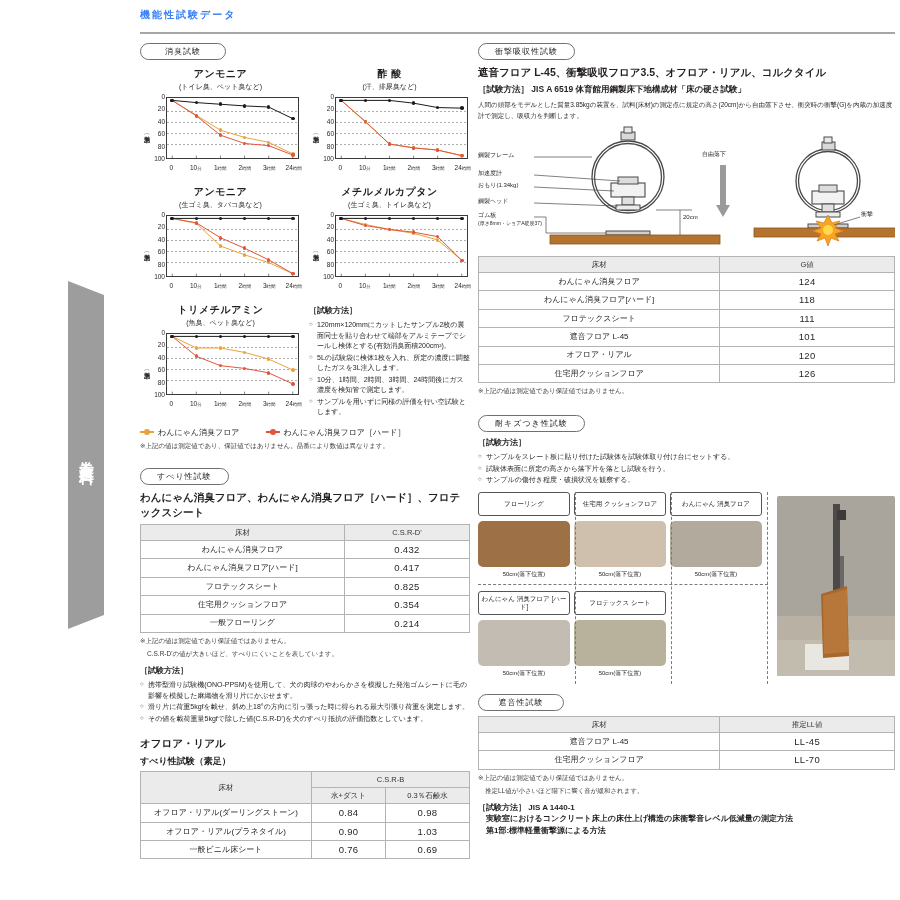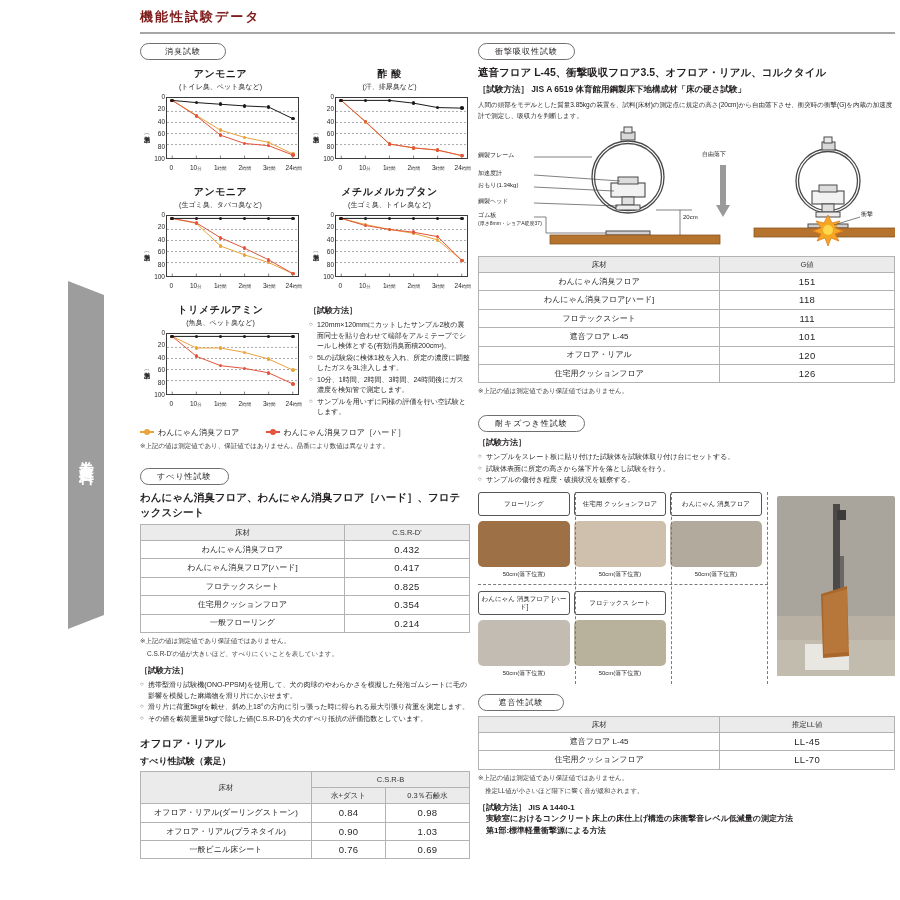--- a/index.html
+++ b/index.html
@@ -23,21 +23,21 @@
     display:flex; align-items:center; justify-content:center;
   }
   .side-tab span {
     writing-mode:vertical-rl;
     color:#ffffff; font-size:15px; letter-spacing:3px; font-weight:bold;
   }
 
   
   .pg-title {
     position:absolute; left:140px; top:8px;
-    font-size:13px; font-weight:bold; letter-spacing:2px; color:#7f1d1d;
+    font-size:10px; font-weight:bold; letter-spacing:2px; color:#3b82f6;
   }
   .title-rule {
     position:absolute; left:140px; top:32px; width:755px; height:2px;
     background:#a6a6a6;
   }
 
   
   .col-left  { position:absolute; left:140px; top:40px; width:330px; }
   .col-right { position:absolute; left:478px; top:40px; width:417px; }
 
@@ -613,21 +613,21 @@
     <table class="dt" style="margin-top:6px;">
       <thead>
         <tr>
           <th style="width:58%">床材</th>
           <th>G値</th>
         </tr>
       </thead>
       <tbody>
         <tr>
             <td class="mat">わんにゃん消臭フロア</td>
-            <td class="val">151</td>
+            <td class="val">124</td>
           </tr>
         <tr>
             <td class="mat">わんにゃん消臭フロア[ハード]</td>
             <td class="val">118</td>
           </tr>
         <tr>
             <td class="mat">フロテックスシート</td>
             <td class="val">111</td>
           </tr>
         <tr>

